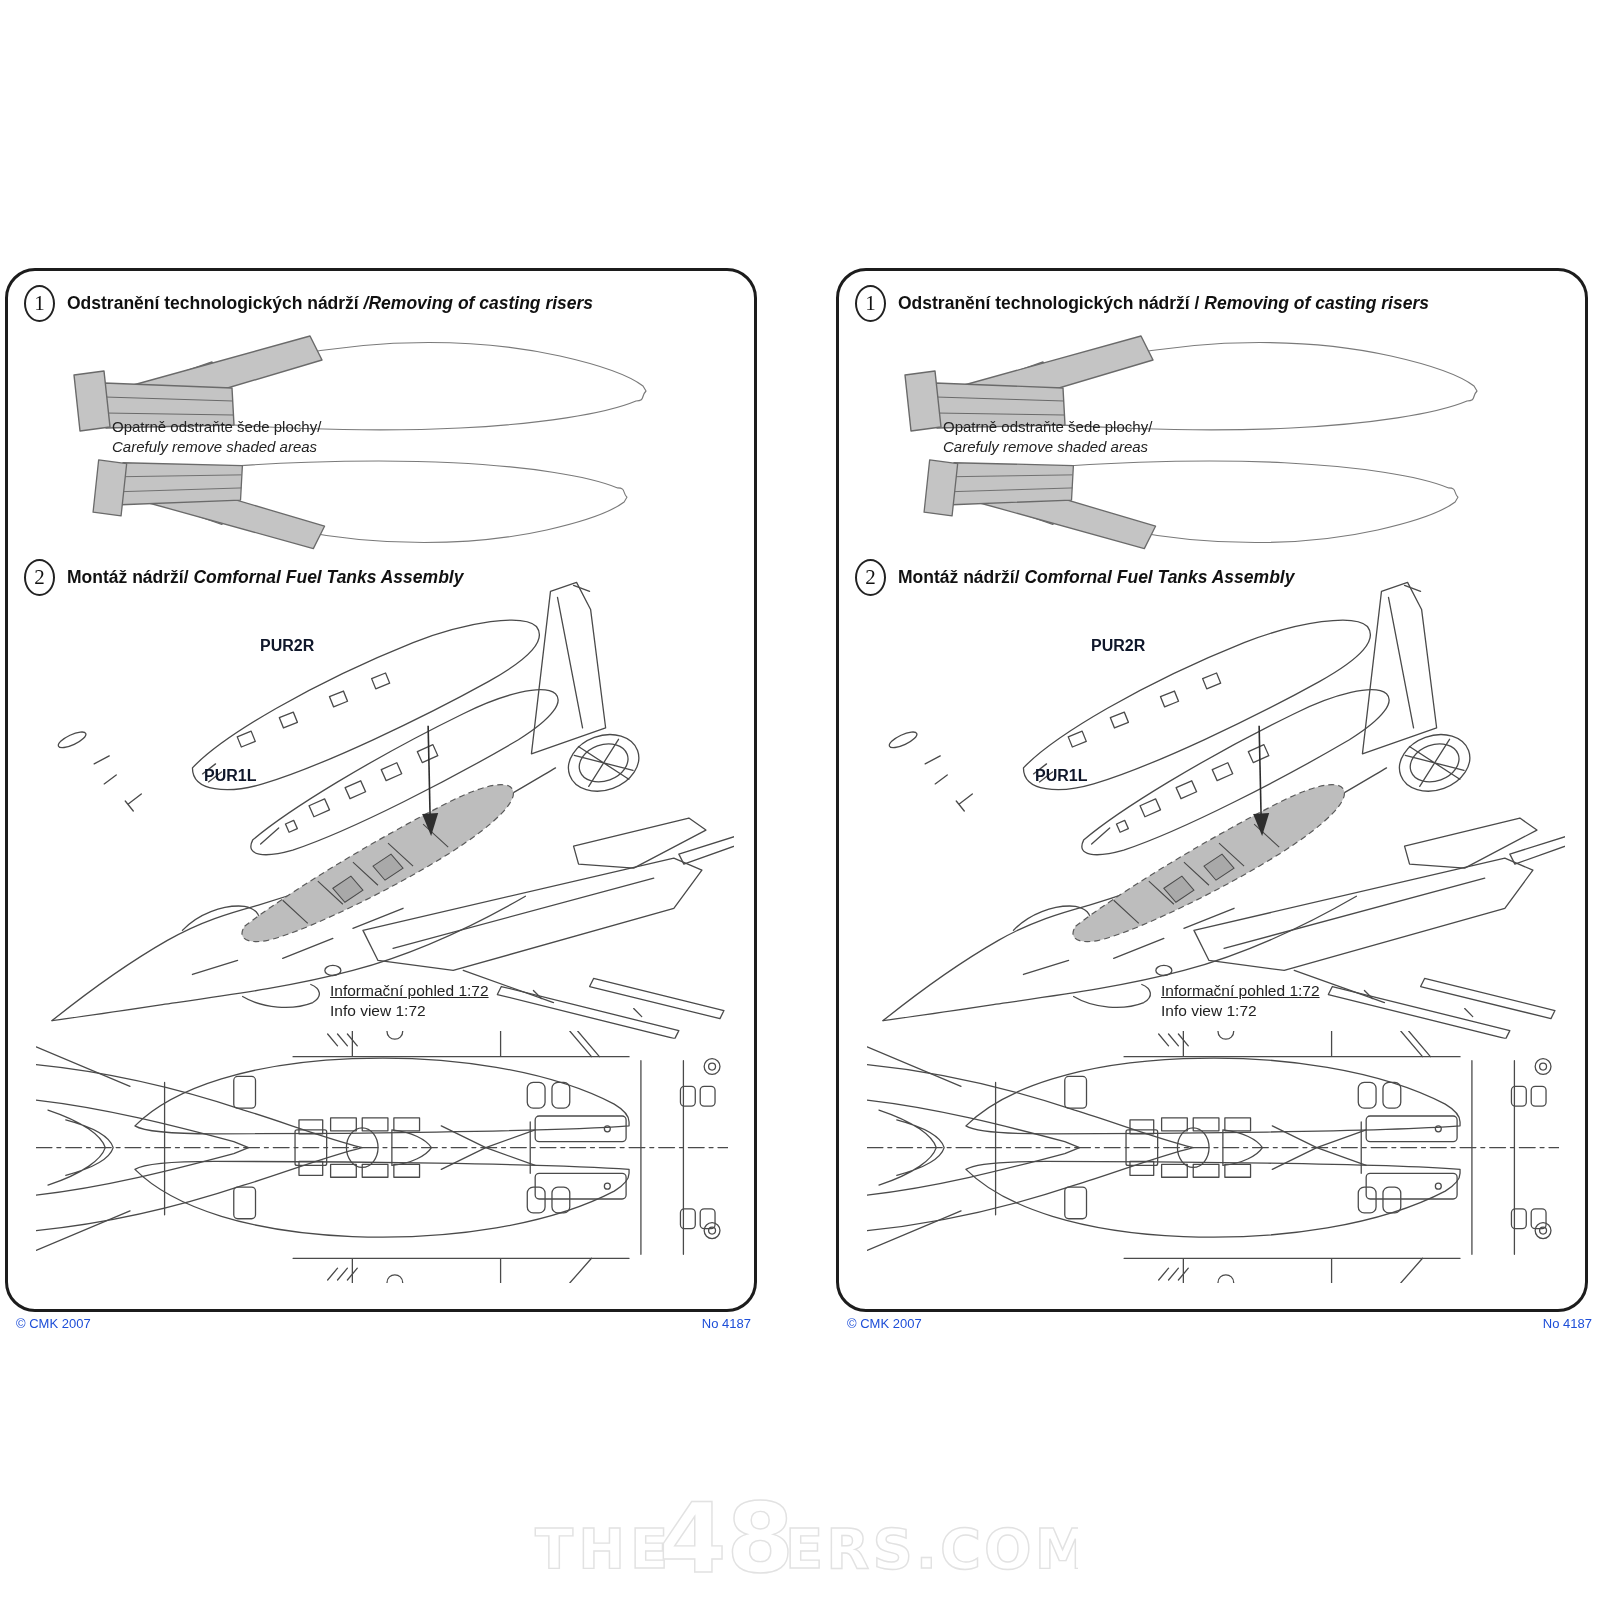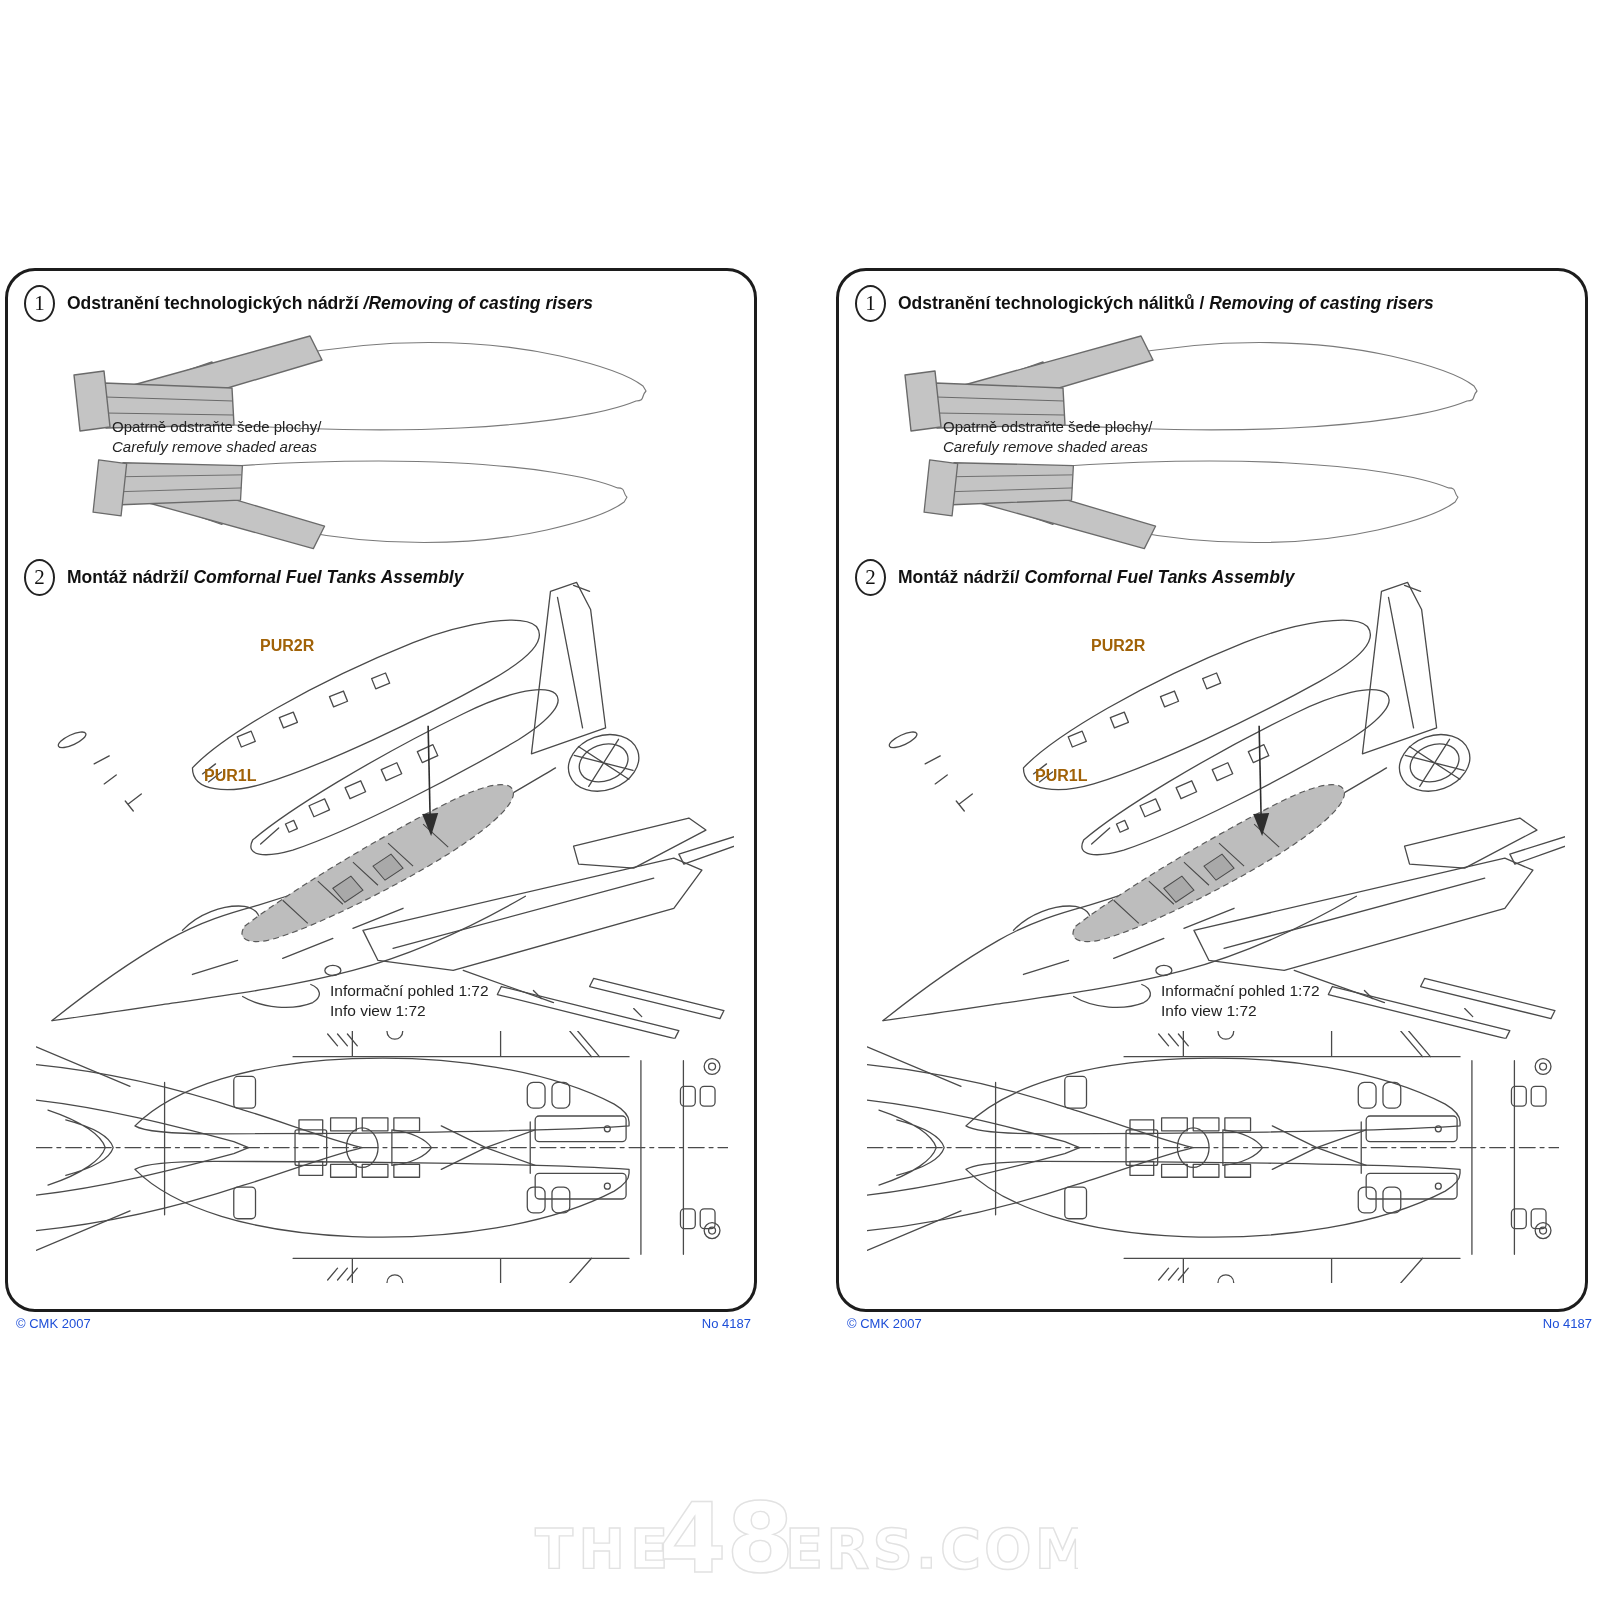--- a/index.html
+++ b/index.html
@@ -20,25 +20,25 @@
                display:flex;align-items:center;justify-content:center;
                font-family:"Liberation Serif",serif;font-size:21px;color:#111;background:#fff;}
   .step-title{font-size:17.5px;font-weight:bold;white-space:nowrap;}
   .step-title .en{font-style:italic;}
   .riser-svg{position:absolute;left:52px;width:600px;}
   .riser-a{top:56px;height:105px;}
   .riser-b{top:188px;height:98px;}
   .note{position:absolute;left:84px;top:146px;font-size:15px;line-height:1.3;color:#222;margin-left:20px;}
   .note .en{font-style:italic;}
   .jet-svg{position:absolute;left:24px;top:306px;width:702px;height:462px;}
-  .part-label{position:absolute;font-size:16px;font-weight:bold;color:#a16207;}
+  .part-label{position:absolute;font-size:16px;font-weight:bold;color:#0f172a;}
   .label-pur2r{left:252px;top:366px;}
   .label-pur1l{left:196px;top:496px;text-align:center;}
   .info-view{position:absolute;left:322px;top:710px;font-size:15.5px;line-height:1.3;color:#222;}
-  .info-view .l1{}
+  .info-view .l1{text-decoration:underline;}
   .info-view .l2{}
   .plan-svg{position:absolute;left:28px;top:760px;width:692px;height:252px;}
   .footer-text{position:absolute;font-size:13px;color:#1d4ed8;}
   .wm{position:absolute;left:533px;top:1486px;width:545px;height:100px;}
   .wm text{font-family:"DejaVu Sans",sans-serif;font-weight:bold;fill:none;
            stroke:var(--watermark);stroke-width:1.4px;}
   svg .ln{fill:none;stroke:var(--line);stroke-width:1.3;stroke-linejoin:round;stroke-linecap:round;}
   svg .ln-thin{fill:none;stroke:#6a6a6a;stroke-width:1;stroke-linejoin:round;}
   svg .gray{fill:var(--shade);stroke:#6a6a6a;stroke-width:1.4;stroke-linejoin:round;}
   svg .tank{fill:#fff;stroke:#7a7a7a;stroke-width:1.2;stroke-linejoin:round;}
@@ -210,21 +210,21 @@
       <div class="l2">Info view 1:72</div>
     </div>
     <svg class="plan-svg" viewBox="0 0 700 255">
         <use href="#plan"></use>
       </svg>
   </section>
 
   <section class="panel right">
     <div class="step-row step1-row">
       <span class="step-circle">1</span>
-      <span class="step-title"><span class="cz">Odstranění technologických nálitků / </span><span class="en">Removing of casting risers</span></span>
+      <span class="step-title"><span class="cz">Odstranění technologických nádrží / </span><span class="en">Removing of casting risers</span></span>
     </div>
     <svg class="riser-svg riser-a" viewBox="0 0 600 105">
         <use href="#riser-a"></use>
       </svg>
     <div class="note">
       <div class="cz">Opatrně odstraňte šede plochy/</div>
       <div class="en">Carefuly remove shaded areas</div>
     </div>
     <svg class="riser-svg riser-b" viewBox="0 0 600 105">
         <use href="#riser-a" transform="translate(0,105) scale(1,-1)"></use>

